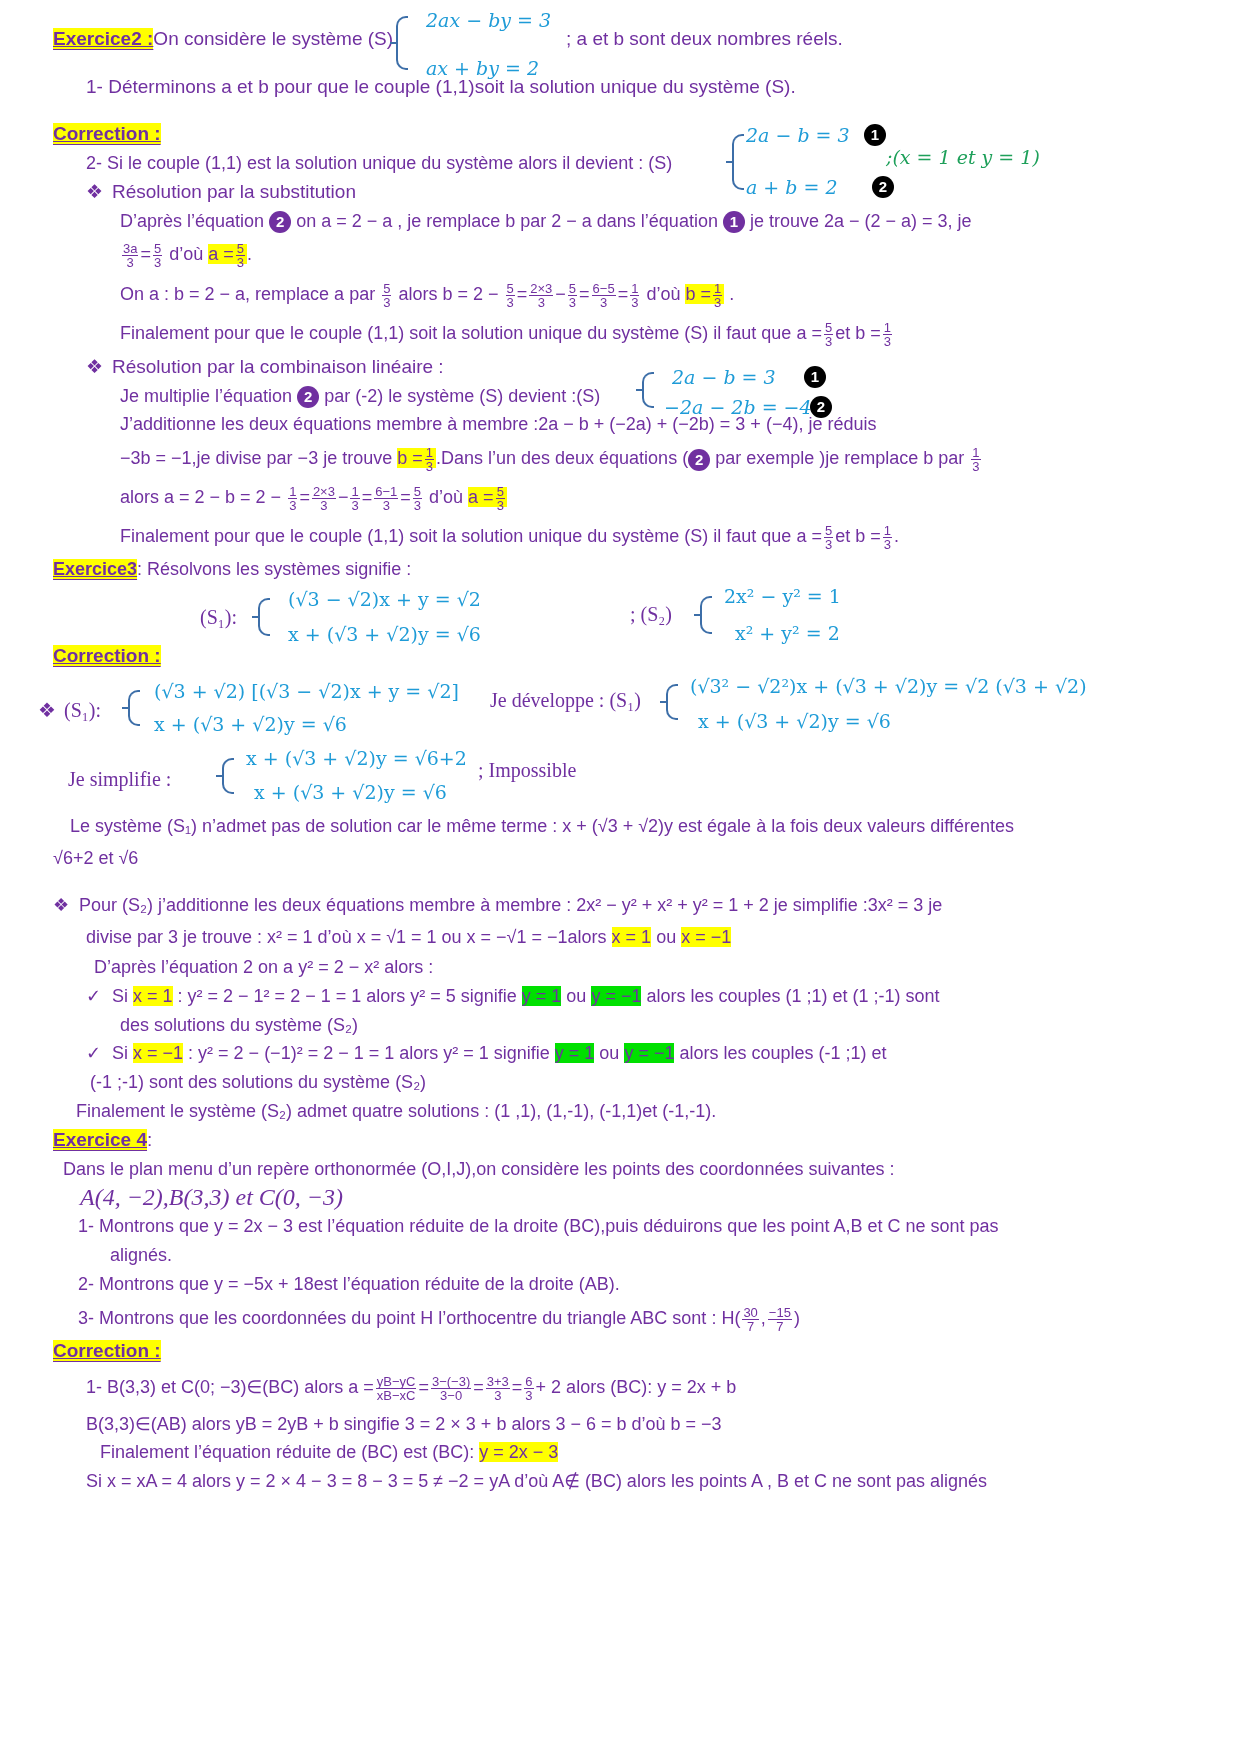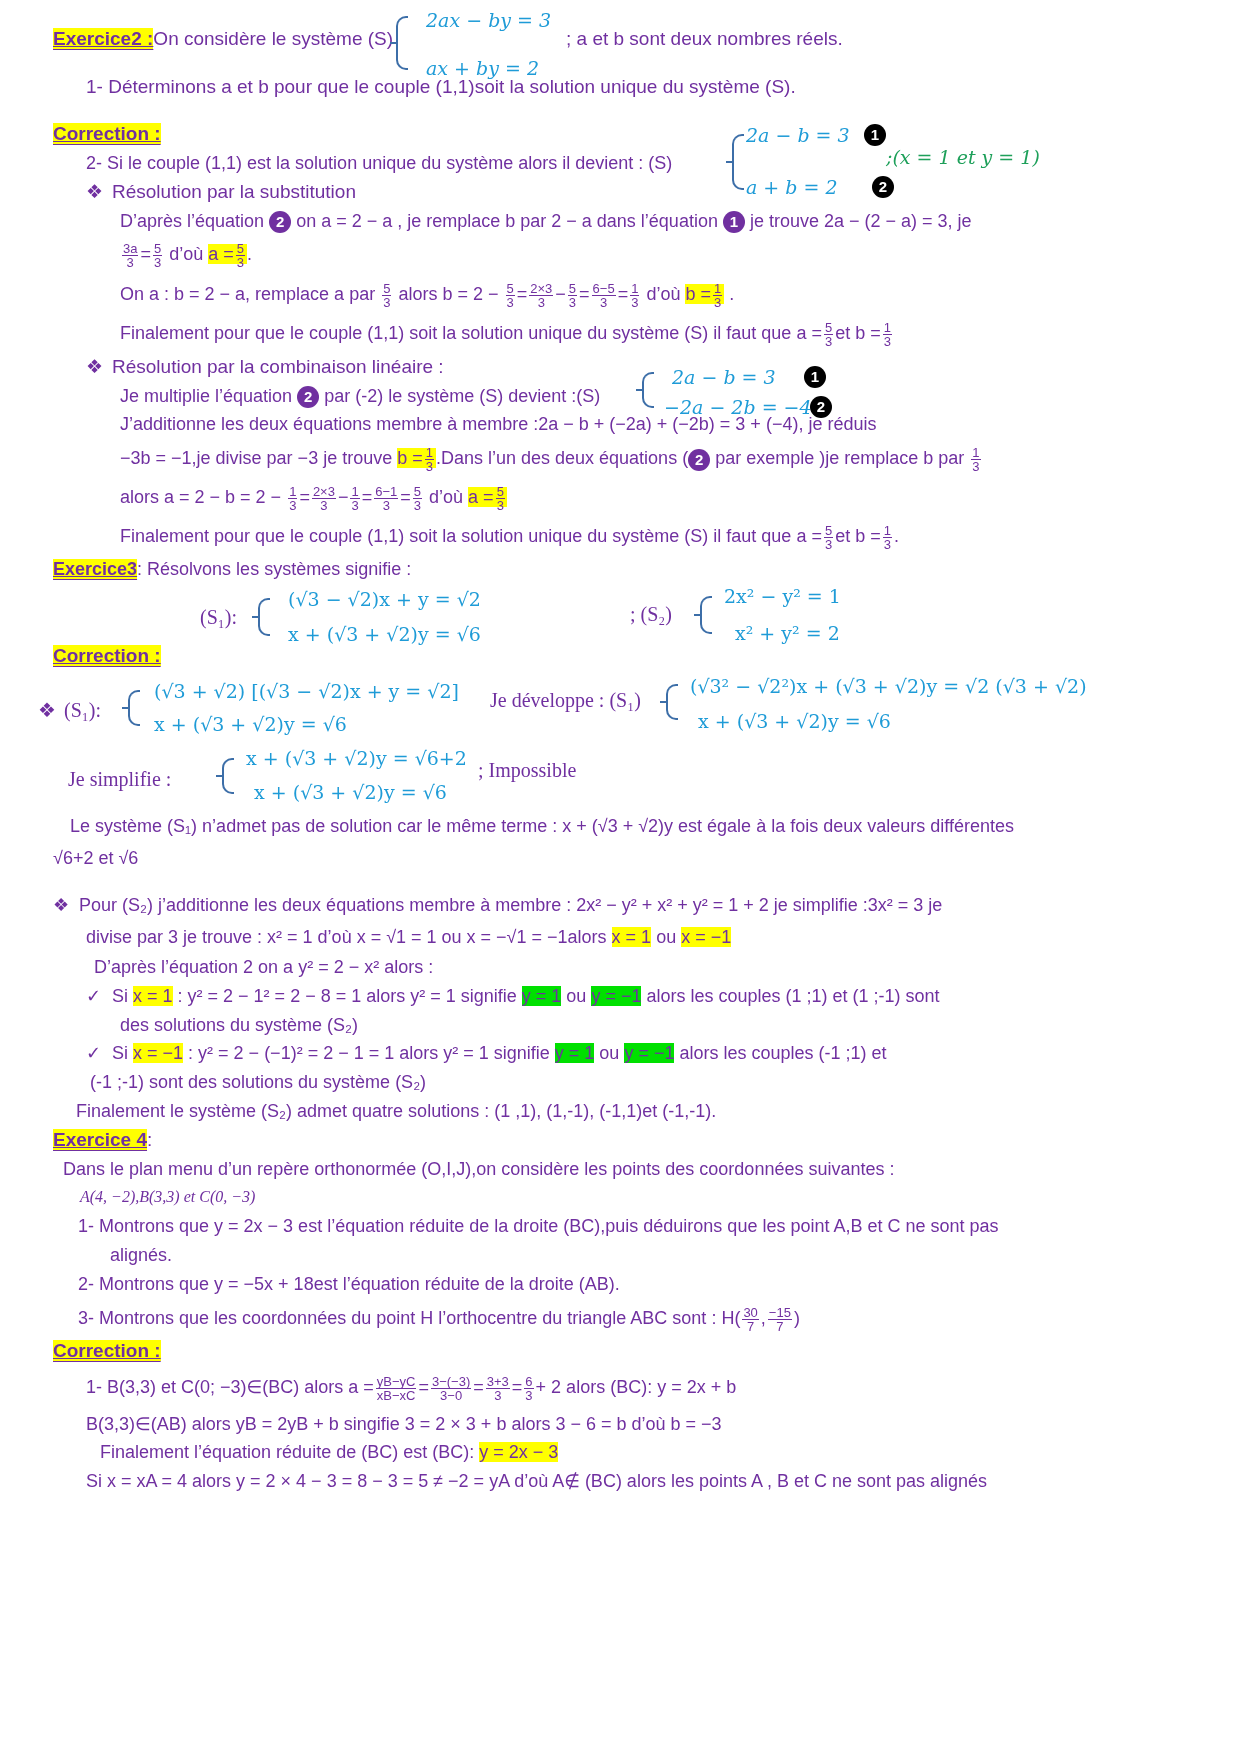--- a/index.html
+++ b/index.html
@@ -162,35 +162,35 @@
 
 <div class="ln" style="left:53px;top:893px;font-size:18px;">
   <span class="bullet">❖</span><span>Pour (S₂) j’additionne les deux équations membre à membre : 2x² − y² + x² + y² = 1 + 2 je simplifie :3x² = 3 je</span>
 </div>
 <div class="ln" style="left:86px;top:925px;font-size:18px;">
   <span>divise par 3 je trouve : x² = 1 d’où x = √1 = 1 ou x = −√1 = −1alors</span> <span class="hl">x = 1</span> <span>ou</span> <span class="hl">x = −1</span>
 </div>
 <div class="ln" style="left:94px;top:955px;font-size:18px;">D’après l’équation 2 on a y² = 2 − x² alors :</div>
 
 <div class="ln" style="left:86px;top:984px;font-size:18px;">
-  <span class="bullet">✓</span><span>Si</span> <span class="hl">x = 1</span> <span>: y² = 2 − 1² = 2 − 8 = 1 alors y² = 1 signifie</span> <span class="hlg">y = 1</span> <span>ou</span> <span class="hlg">y = −1</span> <span>alors les  couples (1 ;1) et (1 ;-1) sont</span>
+  <span class="bullet">✓</span><span>Si</span> <span class="hl">x = 1</span> <span>: y² = 2 − 1² = 2 − 1 = 1 alors y² = 5 signifie</span> <span class="hlg">y = 1</span> <span>ou</span> <span class="hlg">y = −1</span> <span>alors les  couples (1 ;1) et (1 ;-1) sont</span>
 </div>
 <div class="ln" style="left:120px;top:1013px;font-size:18px;">des solutions du système (S₂)</div>
 
 <div class="ln" style="left:86px;top:1041px;font-size:18px;">
   <span class="bullet">✓</span><span>Si</span> <span class="hl">x = −1</span> <span>: y² = 2 − (−1)² = 2 − 1 = 1 alors y² = 1 signifie</span> <span class="hlg">y = 1</span> <span>ou</span> <span class="hlg">y = −1</span> <span>alors les  couples (-1 ;1) et</span>
 </div>
 <div class="ln" style="left:90px;top:1070px;font-size:18px;">(-1 ;-1) sont des solutions du système (S₂)</div>
 <div class="ln" style="left:76px;top:1099px;font-size:18px;">Finalement le système (S₂)  admet quatre solutions : (1 ,1), (1,-1), (-1,1)et (-1,-1).</div>
 
 <div class="ln" style="left:53px;top:1128px;">
   <span class="head">Exercice 4</span><span>:</span>
 </div>
 <div class="ln" style="left:63px;top:1157px;font-size:18px;">Dans le plan menu d’un repère orthonormée (O,I,J),on considère les points des coordonnées suivantes :</div>
-<div class="ln serif" style="left:80px;top:1185px;font-size:16px;font-style:italic;text-align:right;">A(4, −2),B(3,3) et C(0, −3)</div>
+<div class="ln serif" style="left:80px;top:1185px;font-size:24px;font-style:italic;text-align:right;">A(4, −2),B(3,3) et C(0, −3)</div>
 <div class="ln" style="left:78px;top:1214px;font-size:18px;">1-   Montrons que y = 2x − 3 est l’équation réduite de la droite (BC),puis déduirons que les point A,B et C ne sont pas</div>
 <div class="ln" style="left:110px;top:1243px;font-size:18px;">alignés.</div>
 <div class="ln" style="left:78px;top:1272px;font-size:18px;">2-   Montrons que y = −5x + 18est l’équation réduite de la droite (AB).</div>
 <div class="ln" style="left:78px;top:1306px;font-size:18px;">
   <span>3-   Montrons que les coordonnées du point H l’orthocentre du triangle ABC sont :  H(</span><span class="frac"><span class="top">30</span><span>7</span></span>,<span class="frac"><span class="top">−15</span><span>7</span></span><span>)</span>
 </div>
 
 <div class="ln" style="left:53px;top:1339px;"><span class="head">Correction :</span></div>
 
 <div class="ln" style="left:86px;top:1375px;font-size:18px;">

